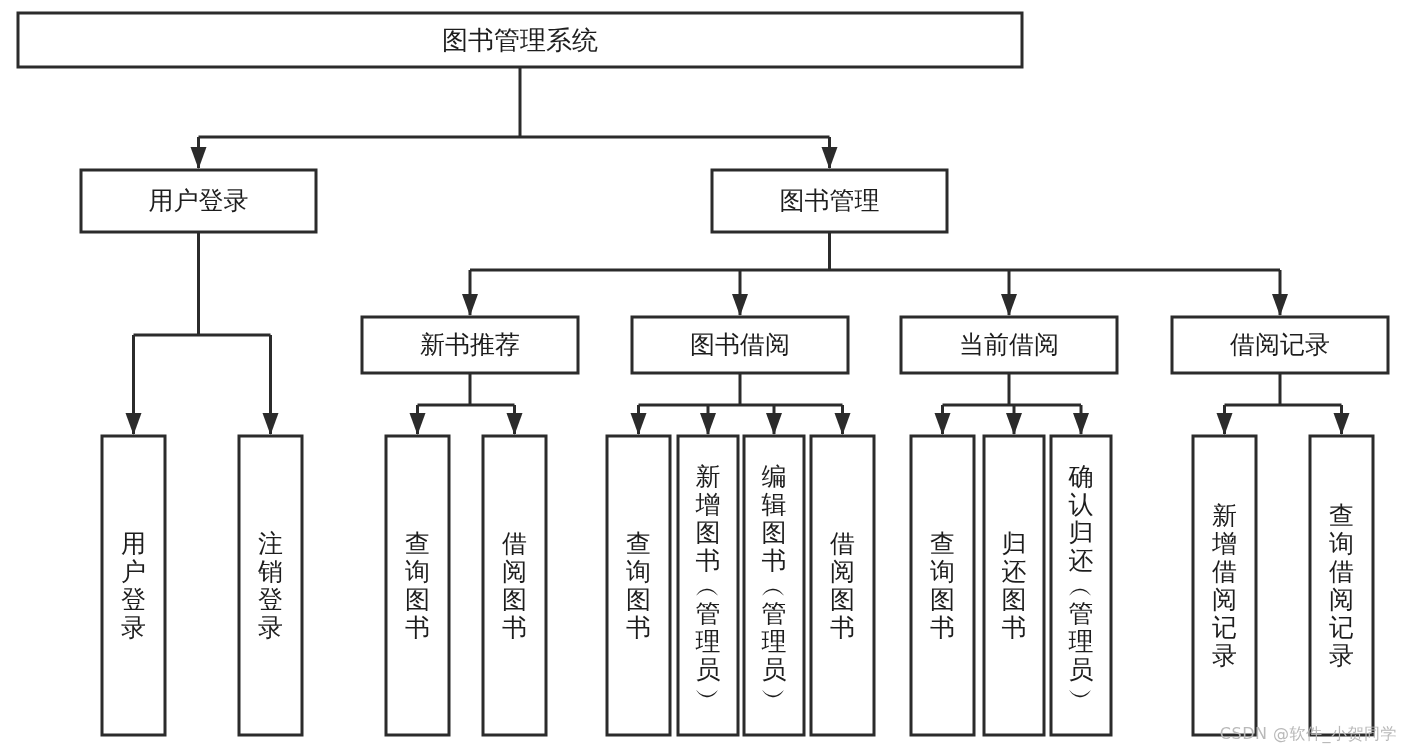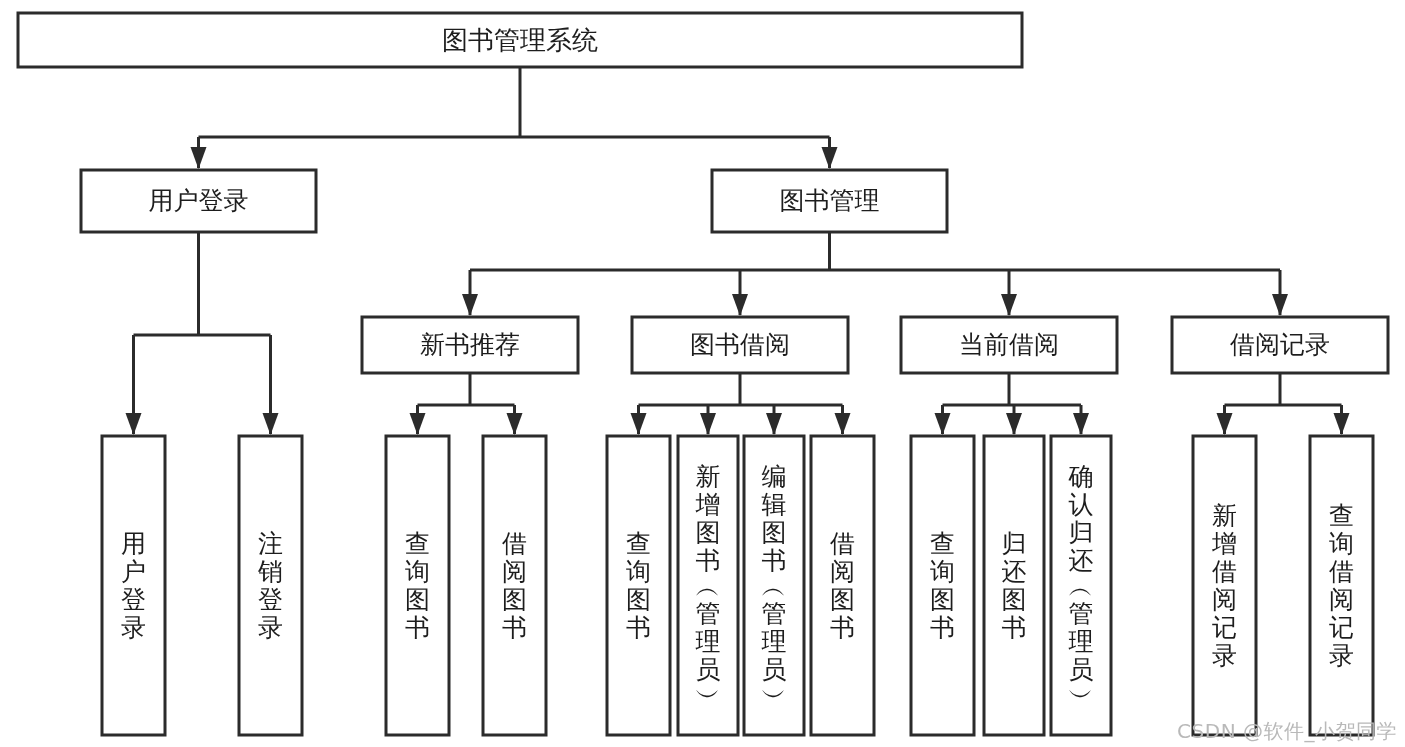--- a/index.html
+++ b/index.html
@@ -70,21 +70,21 @@
   .vlabel span { display: block; }
   .vlabel .paren {
     transform: rotate(90deg);
     display: block;
   }
   .watermark {
     position: absolute;
     right: 8px;
     bottom: 2px;
     font-family: "DejaVu Sans", "Liberation Sans", sans-serif;
-    font-size: 20px;
+    font-size: 16px;
     color: #b9b9b9;
     letter-spacing: 0.5px;
     pointer-events: none;
     white-space: nowrap;
   }
 </style>
 </head>
 <body>
 
 <div id="diagram-root">

